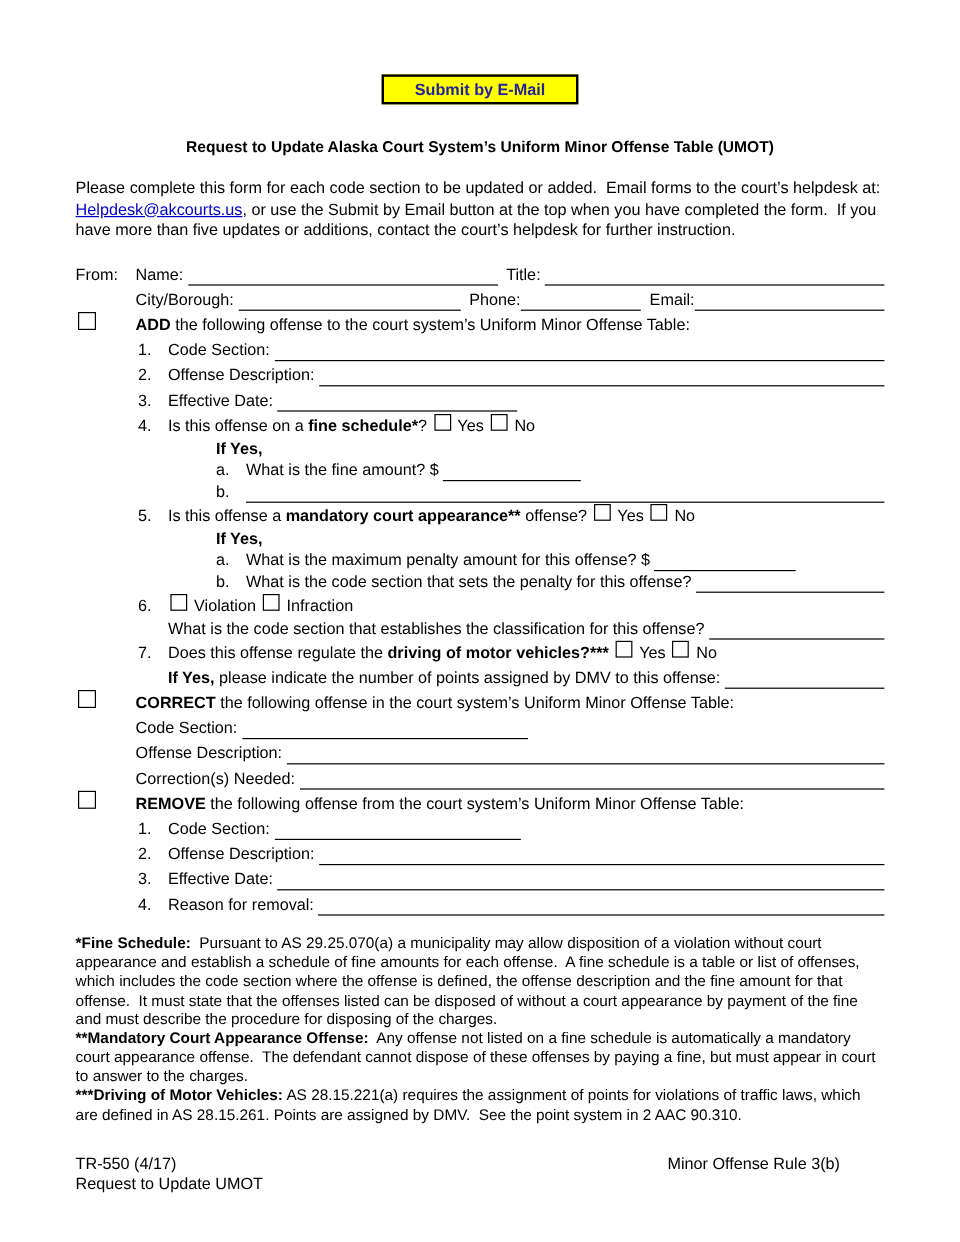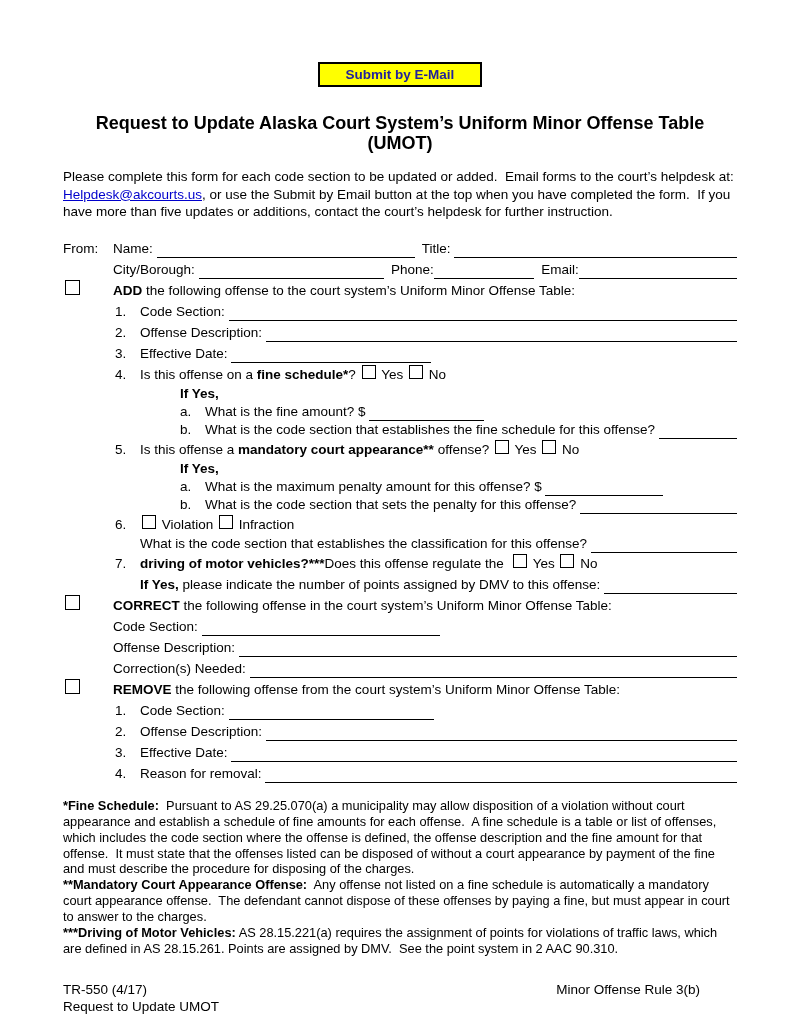--- a/index.html
+++ b/index.html
@@ -8,21 +8,21 @@
     font-family:"Liberation Sans","DejaVu Sans",sans-serif;
     font-size:13.5px;
   }
   .page{padding:62px 63px 0 63px;box-sizing:border-box;}
   .btn-row{text-align:center;margin:0 0 26px 0;}
   .submit-btn{
     background:#ffff00;border:2px solid #000;color:#22229c;
     font-family:"Liberation Sans","DejaVu Sans",sans-serif;
     font-size:13.5px;font-weight:600;padding:3px 26px;cursor:pointer;
   }
-  .title{font-size:18px;font-weight:bold;text-align:center;margin:0 0 15px 0;line-height:20px;}
+  .title{font-size:13px;font-weight:bold;text-align:center;margin:0 0 15px 0;line-height:20px;}
   .para{margin:0;line-height:17.6px;}
   .para .t{white-space:pre-wrap;}
   .intro{margin-bottom:17px;}
   .from-block{margin:0;}
   .line{display:flex;align-items:baseline;line-height:21px;}
   .line .t{white-space:pre;}
   .line.sub{line-height:18px;}
   .ml50{margin-left:50px;}
   .ml52{margin-left:52px;}
   .ml77{margin-left:77px;}
@@ -112,21 +112,20 @@
     <div class="line sub ml117">
         <span class="t b">If Yes,</span>
       </div>
     <div class="line sub ml117">
         <span class="t" style="flex: 0 0 25px; width: 25px; display: inline-block;">a.</span>
         <span class="t">What is the fine amount? $ </span>
         <span class="blank" style="width: 115px;">​</span>
       </div>
     <div class="line sub ml117">
         <span class="t" style="flex: 0 0 25px; width: 25px; display: inline-block;">b.</span>
-        <span class="t">What is the code section that establishes the fine schedule for this offense? </span>
         <span class="blank fill">​</span>
       </div>
     <div class="line ml52">
         <span class="t" style="flex: 0 0 25px; width: 25px; display: inline-block;">5.</span>
         <span class="t">Is this offense a </span>
         <span class="t b">mandatory court appearance**</span>
         <span class="t"> offense? </span>
         <span class="cb"></span>
         <span class="t"> Yes </span>
         <span class="cb"></span>
@@ -151,22 +150,22 @@
         <span class="t"> Violation </span>
         <span class="cb"></span>
         <span class="t"> Infraction</span>
       </div>
     <div class="line sub ml77">
         <span class="t">What is the code section that establishes the classification for this offense? </span>
         <span class="blank fill">​</span>
       </div>
     <div class="line ml52">
         <span class="t" style="flex: 0 0 25px; width: 25px; display: inline-block;">7.</span>
+        <span class="t">Does this offense regulate the </span>
         <span class="t b">driving of motor vehicles?***</span>
-        <span class="t">Does this offense regulate the </span>
         <span class="t"> </span>
         <span class="cb"></span>
         <span class="t"> Yes </span>
         <span class="cb"></span>
         <span class="t"> No</span>
       </div>
     <div class="line ml77">
         <span class="t b">If Yes,</span>
         <span class="t"> please indicate the number of points assigned by DMV to this offense: </span>
         <span class="blank fill">​</span>

